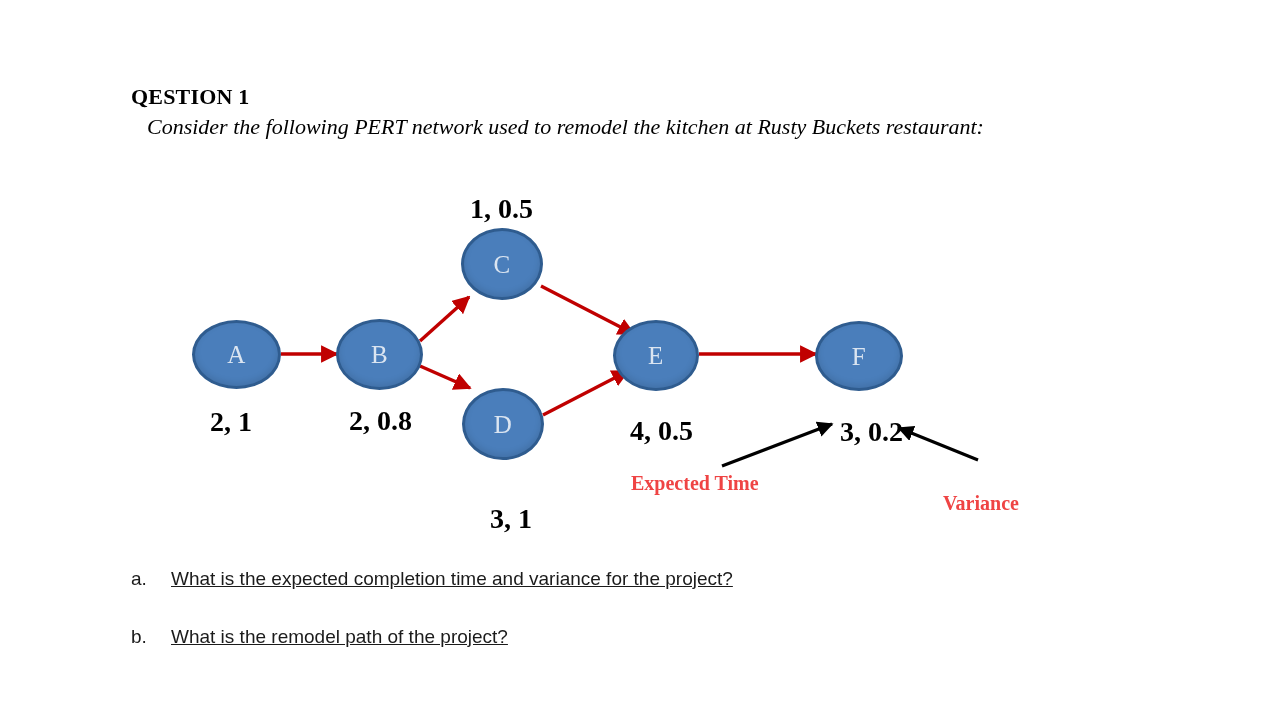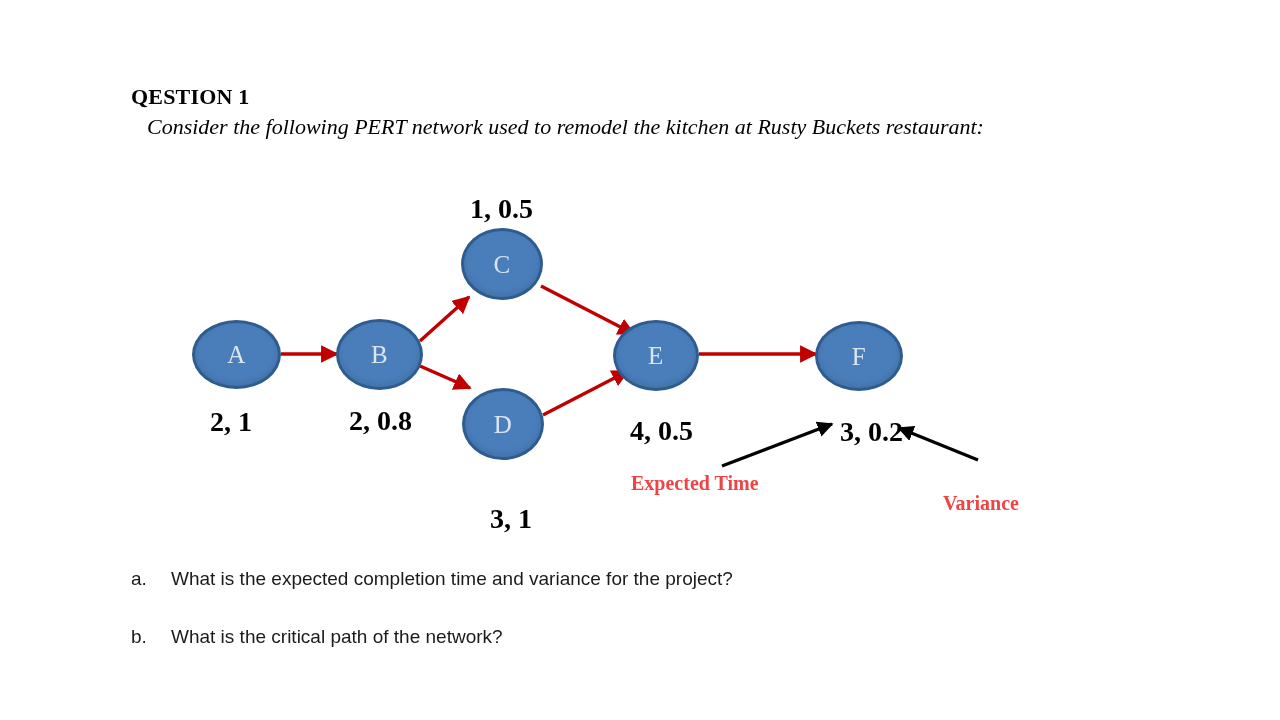--- a/index.html
+++ b/index.html
@@ -99,20 +99,21 @@
   }
   .qitem .marker {
     position: absolute;
     left: 0;
     top: 0;
   }
   .qitem .qtext {
     position: absolute;
     left: 40px;
     top: 0;
+    text-decoration: underline;
   }
 </style>
 </head>
 <body>
 
 <div id="page">
 
   <div class="q-title">QESTION 1</div>
 
   <div class="q-intro">Consider the following PERT network used to remodel the kitchen at Rusty Buckets restaurant:</div>
@@ -187,16 +188,16 @@
     <div class="annot" style="left:943px; top:492px;">Variance</div>
   </div>
 
   <div class="qitem" style="left:131px; top:568px;">
     <span class="marker">a.</span>
     <span class="qtext">What is the expected completion time and variance for the project?</span>
   </div>
 
   <div class="qitem" style="left:131px; top:626px;">
     <span class="marker">b.</span>
-    <span class="qtext">What is the critical path of the network?</span>
+    <span class="qtext">What is the remodel path of the project?</span>
   </div>
 
 </div>
 
 </body></html>

